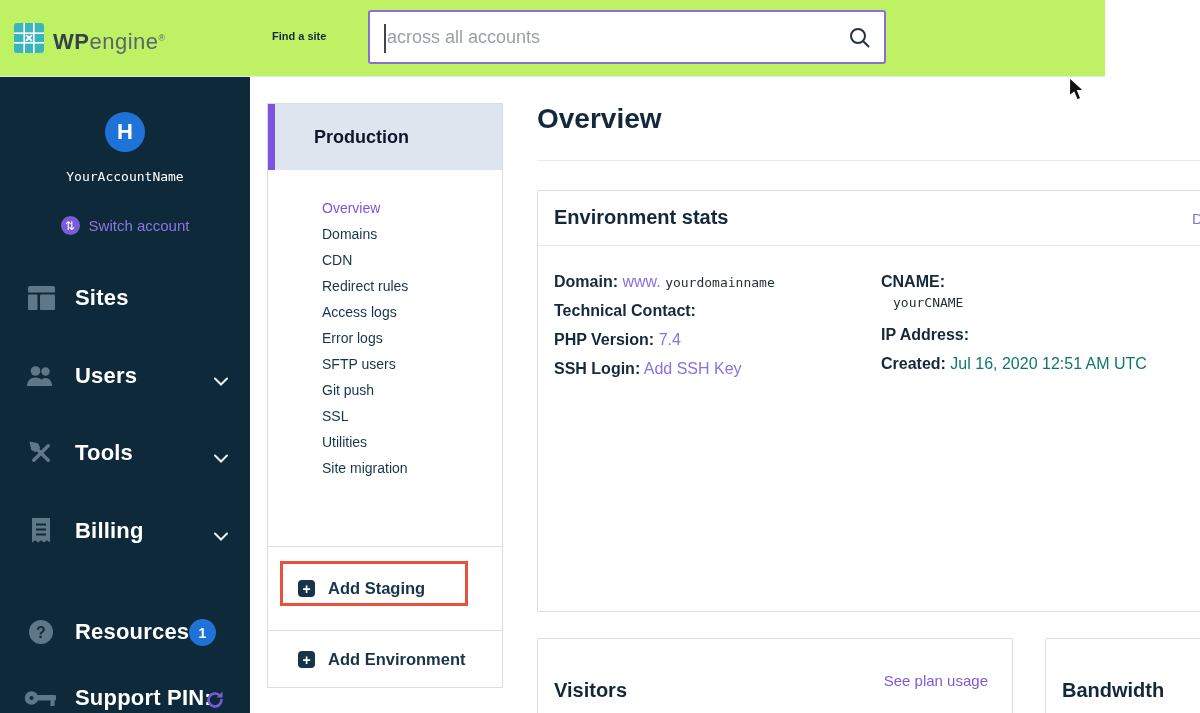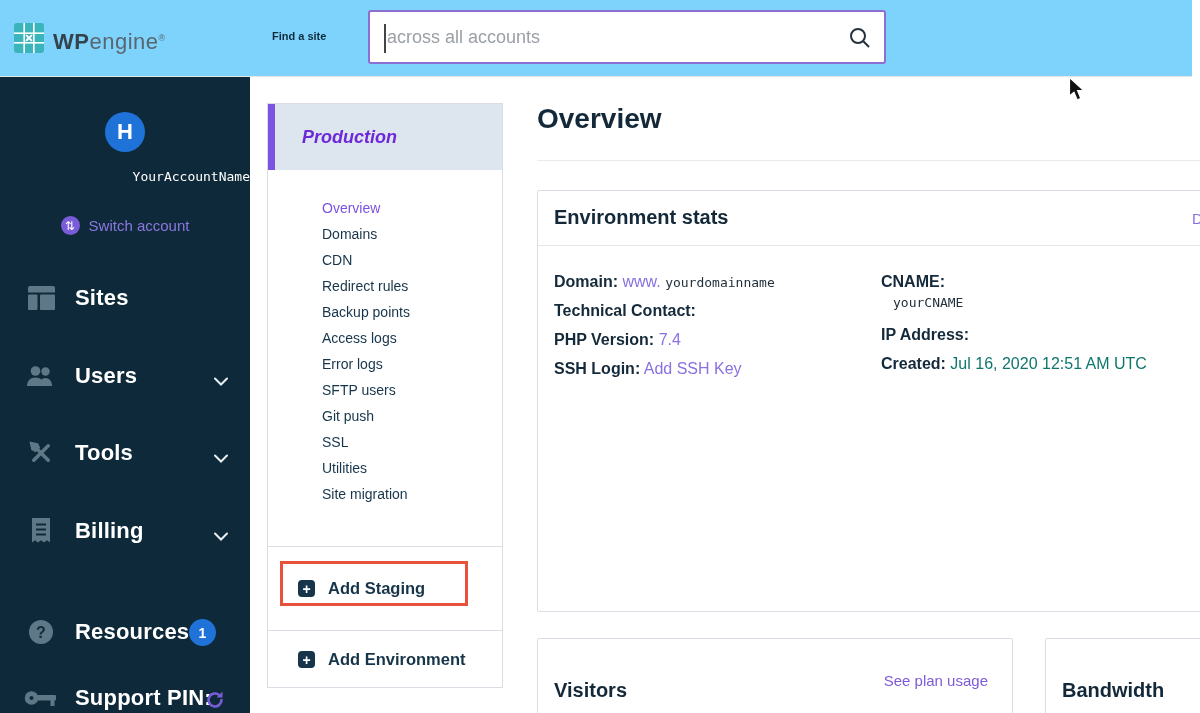--- a/index.html
+++ b/index.html
@@ -1,51 +1,51 @@
 <!DOCTYPE html>
 <html><head>
 <meta charset="utf-8">
 <style>
   * { margin:0; padding:0; box-sizing:border-box; }
   body { font-family:"Liberation Sans", sans-serif; background:#fff; }
   .app { position:relative; width:1200px; height:713px; overflow:hidden; background:#fff; }
 
   
-  .topbar { position:absolute; left:0; top:0; width:1192px; height:77px; background:#7dd3fc; border-bottom:1px solid #e3e7eb; }
+  .topbar { position:absolute; left:0; top:0; width:1105px; height:77px; background:#bef264; border-bottom:1px solid #e3e7eb; }
   .logo { position:absolute; left:14px; top:23px; display:flex; align-items:flex-start; gap:9px; }
   .logo-text { font-size:22px; line-height:30px; }
   .logo-wp { font-weight:700; color:#35424c; letter-spacing:.5px; }
   .logo-engine { font-weight:400; color:#5a666f; letter-spacing:.5px; }
   .logo-reg { font-size:9px; color:#5a666f; vertical-align:8px; }
   .find-label { position:absolute; left:272px; top:30px; font-size:11px; font-weight:700; color:#0f2b3d; }
   .search-box { position:absolute; left:368px; top:10px; width:518px; height:54px; border:2px solid #8d6fd2; border-radius:3px; background:#fff; }
   .search-box input { width:100%; height:100%; border:none; outline:none; padding:0 48px 0 17px; font-size:18px; color:#333; font-family:"Liberation Sans",sans-serif; background:transparent; }
   .search-box input::placeholder { color:#9aa0a6; }
   .search-caret { position:absolute; left:14px; top:12px; width:2px; height:29px; background:#444; }
   .search-icon { position:absolute; right:13px; top:15px; }
 
   
   .sidebar { position:absolute; left:0; top:77px; width:250px; height:636px; background:#0e2a3a; }
   .avatar { position:absolute; left:105px; top:35px; width:40px; height:40px; border-radius:50%; background:#1f72d8; color:#fff; font-weight:700; font-size:22px; display:flex; align-items:center; justify-content:center; }
-  .account-name { position:absolute; top:92px; width:100%; text-align:right; color:#fff; font-family:"DejaVu Sans Mono",monospace; font-size:13px; }
+  .account-name { position:absolute; top:92px; width:100%; text-align:center; color:#fff; font-family:"DejaVu Sans Mono",monospace; font-size:13px; }
   .switch-row { position:absolute; top:139px; width:100%; display:flex; justify-content:center; align-items:center; gap:9px; cursor:pointer; }
   .switch-icon { width:19px; height:19px; border-radius:50%; background:#7a5bd8; color:#fff; font-size:12px; display:flex; align-items:center; justify-content:center; line-height:1; }
   .switch-label { color:#8b76e0; font-size:15px; }
   .nav-row { position:absolute; left:0; width:100%; height:36px; display:flex; align-items:center; cursor:pointer; }
   .nav-icon { width:34px; margin-left:24px; display:flex; justify-content:center; }
   .nav-label { margin-left:17px; color:#fff; font-size:22px; font-weight:700; letter-spacing:.2px; }
   .nav-chevron { position:absolute; right:22px; top:14px; }
   .nav-badge { position:absolute; left:189px; top:5px; width:27px; height:27px; border-radius:50%; background:#1f72d8; color:#fff; font-size:14px; font-weight:700; display:flex; align-items:center; justify-content:center; }
   .nav-refresh { position:absolute; left:205px; top:10px; }
 
   
   .env-panel { position:absolute; left:267px; top:103px; width:236px; height:585px; background:#fff; border:1px solid #d9dee4; }
   .env-header { position:relative; height:66px; background:#dde5ef; display:flex; align-items:center; }
   .env-header-bar { position:absolute; left:0; top:0; width:7px; height:100%; background:#7c52e0; }
-  .env-header-label { margin-left:34px; color:#6d28d9; font-size:18px; font-weight:700;font-style:italic; }
+  .env-header-label { margin-left:46px; color:#0f172a; font-size:18px; font-weight:700; }
   .env-list { height:376px; padding:25px 0 0 54px; }
   .env-item { font-size:14px; line-height:26px; color:#16354a; cursor:pointer; }
   .env-item.active { color:#7c52e0; }
   .env-action { position:relative; display:flex; align-items:center; padding-left:30px; gap:13px; border-top:1px solid #d9dee4; cursor:pointer; }
   .env-action.staging { height:84px; }
   .env-action.dev { height:58px; }
   .plus-icon { width:17px; height:17px; background:#16354a; border-radius:4px; color:#fff; font-size:14px; font-weight:700; display:flex; align-items:center; justify-content:center; line-height:1; flex:0 0 auto; }
   .action-label { font-size:16.5px; font-weight:700; color:#16354a; }
   .annotation-box { position:absolute; left:12px; top:457px; width:188px; height:45px; border:3px solid #e8513b; pointer-events:none; }
 
@@ -208,21 +208,20 @@
   <div class="env-panel">
     <div class="env-header">
       <div class="env-header-bar"></div>
       <span class="env-header-label">Production</span>
     </div>
     <div class="env-list">
       <div class="env-item active">Overview</div>
       <div class="env-item">Domains</div>
       <div class="env-item">CDN</div>
       <div class="env-item">Redirect rules</div>
-      <div class="env-item">Backup points</div>
       <div class="env-item">Access logs</div>
       <div class="env-item">Error logs</div>
       <div class="env-item">SFTP users</div>
       <div class="env-item">Git push</div>
       <div class="env-item">SSL</div>
       <div class="env-item">Utilities</div>
       <div class="env-item">Site migration</div>
     </div>
     <div class="env-action staging">
       <span class="plus-icon">+</span>

